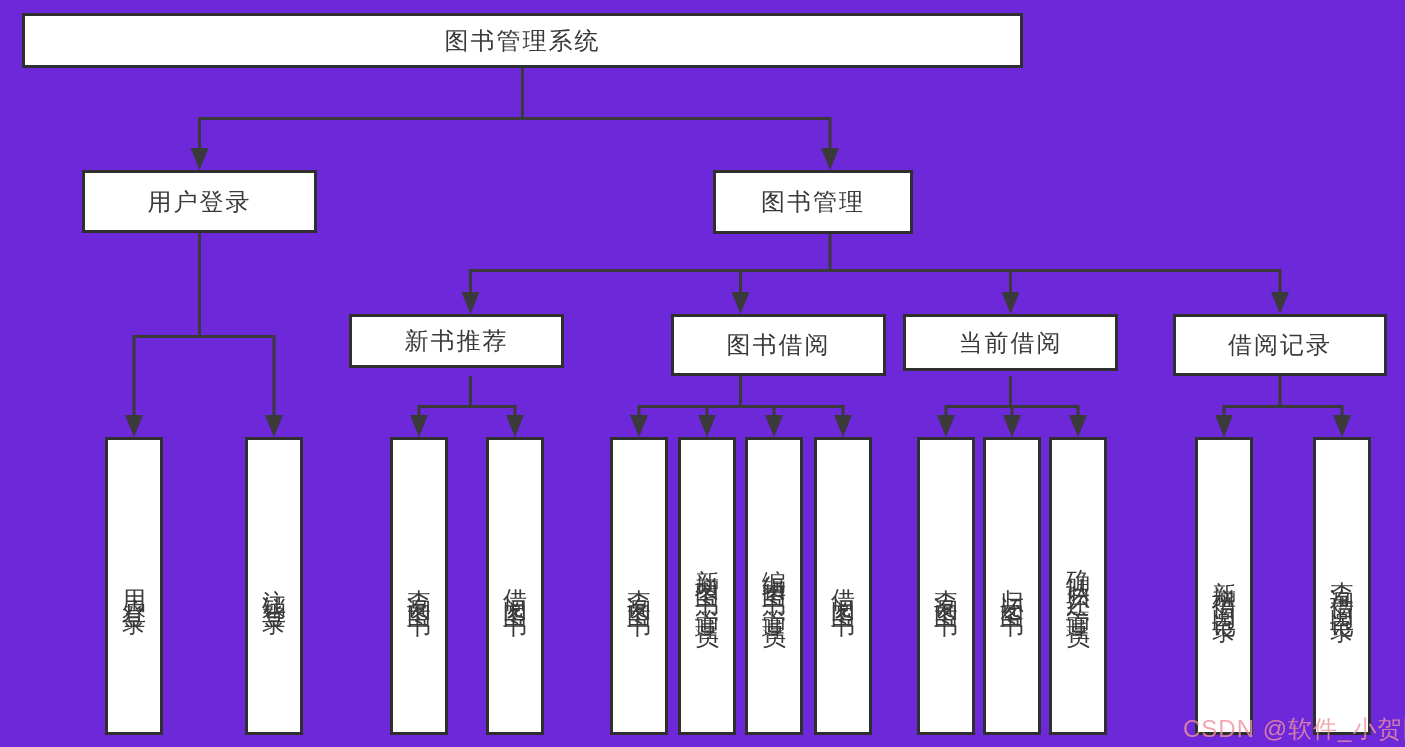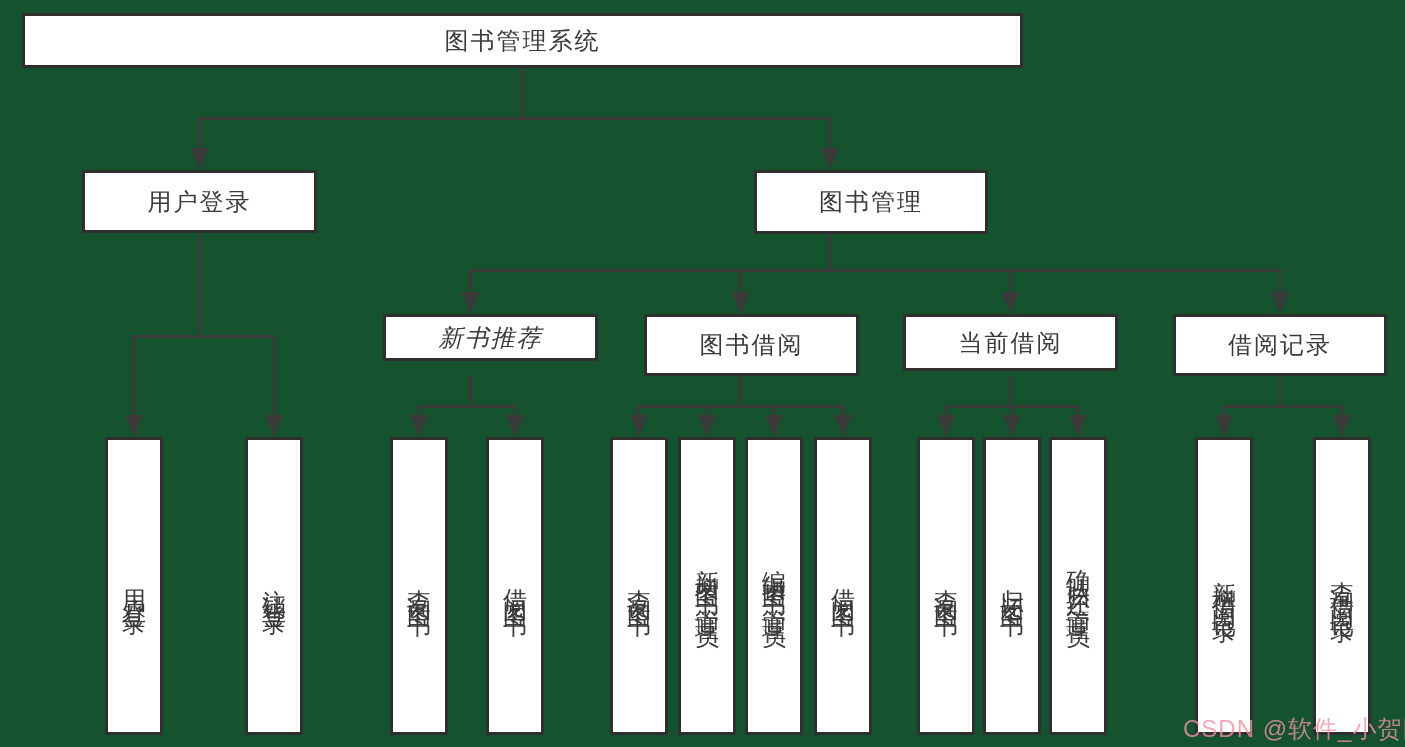--- a/index.html
+++ b/index.html
@@ -5,21 +5,21 @@
   html, body {
     margin: 0;
     padding: 0;
     background: #ffffff;
     font-family: "Liberation Sans", "DejaVu Sans", sans-serif;
   }
   #canvas {
     position: relative;
     width: 1405px;
     height: 747px;
-    background: #14532d;
+    background: #6d28d9;
     overflow: hidden;
   }
   #connectors {
     position: absolute;
     left: 0;
     top: 0;
   }
   .box {
     position: absolute;
     box-sizing: border-box;
@@ -39,23 +39,23 @@
   .box.v .lbl {
     writing-mode: vertical-rl;
     text-orientation: mixed;
     letter-spacing: 8px;
     line-height: 1;
     white-space: normal;
   }
   
   .root       { left: 22px;   top: 13px;  width: 1001px; height: 55px; }
   .n-login    { left: 82px;   top: 170px; width: 235px;  height: 63px; }
-  .n-mgmt     { left: 754px;  top: 170px; width: 234px;  height: 64px; }
-  .n-rec      { left: 383px;  top: 314px; width: 215px;  height: 47px; font-style: italic; }
-  .n-borrow   { left: 644px;  top: 314px; width: 215px;  height: 62px; font-family: Liberation Serif, serif; }
+  .n-mgmt     { left: 713px;  top: 170px; width: 200px;  height: 64px; }
+  .n-rec      { left: 349px;  top: 314px; width: 215px;  height: 54px; }
+  .n-borrow   { left: 671px;  top: 314px; width: 215px;  height: 62px; font-family: Liberation Serif, serif; }
   .n-current  { left: 903px;  top: 314px; width: 215px;  height: 57px; }
   .n-records  { left: 1173px; top: 314px; width: 214px;  height: 62px; }
   
   .leaf { top: 437px; width: 58px; height: 298px; }
   .l1  { left: 105px; }
   .l2  { left: 245px; }
   .l3  { left: 390px; }
   .l4  { left: 486px; }
   .l5  { left: 610px; }
   .l6  { left: 678px; }

